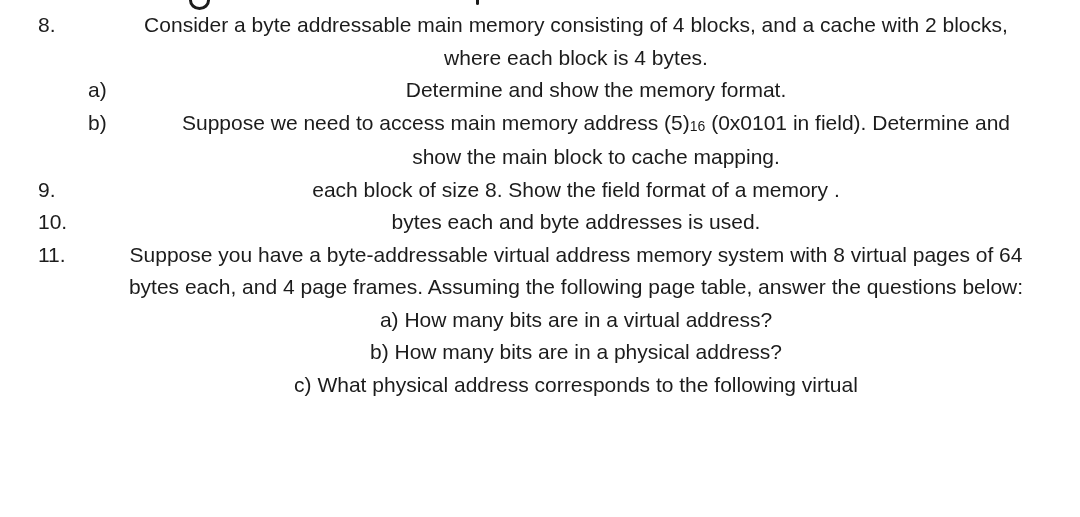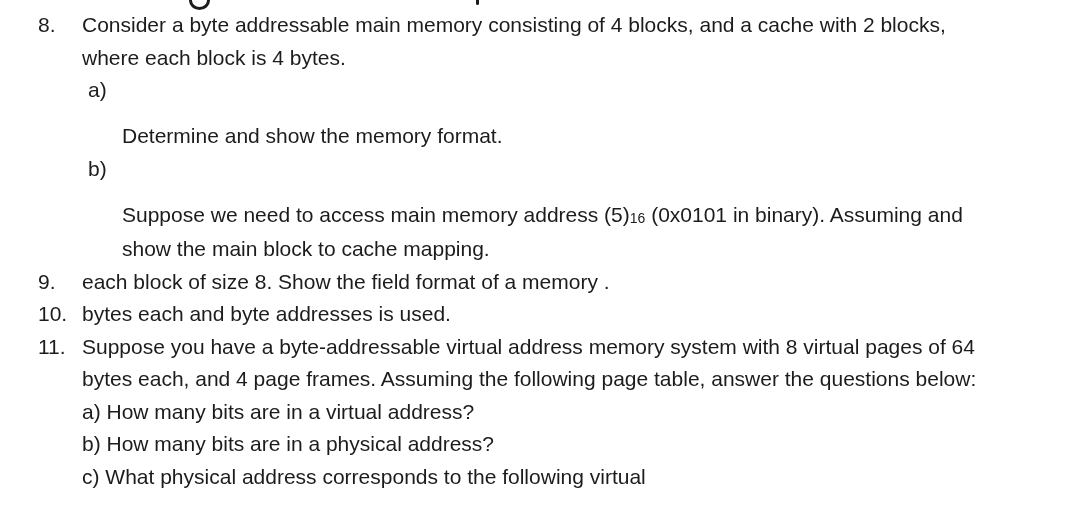--- a/index.html
+++ b/index.html
@@ -21,24 +21,24 @@
   }
   .doc {
     position: absolute;
     top: 9px;
     left: 38px;
     right: 10px;
   }
   .qrow { display: flex; align-items: flex-start; }
   .qnum { flex: 0 0 44px; }
   .qbody { flex: 1 1 auto; }
-  .line { white-space: nowrap; }
+  .line { white-space: nowrap; text-align: center; }
   .subrow { display: flex; align-items: flex-start; margin-left: 6px; }
   .sublabel { flex: 0 0 34px; }
-  .subbody { flex: 1 1 auto; margin-top: 46px; }
+  .subbody { flex: 1 1 auto; }
   .subscript {
     font-size: 14px;
     vertical-align: baseline;
     position: relative;
     top: 1px;
   }
   
   .frag-g {
     position: absolute;
     top: -9px;
@@ -78,21 +78,21 @@
         <div class="subrow">
           <div class="sublabel">a)</div>
           <div class="subbody">
             <div class="line">Determine and show the memory format.</div>
           </div>
         </div>
 
         <div class="subrow">
           <div class="sublabel">b)</div>
           <div class="subbody">
-            <div class="line"><span>Suppose we need to access main memory address (5)</span><span class="subscript">16</span><span> (0x0101 in binary). Assuming and</span></div>
+            <div class="line"><span>Suppose we need to access main memory address (5)</span><span class="subscript">16</span><span> (0x0101 in field). Determine and</span></div>
             <div class="line">show the main block to cache mapping.</div>
           </div>
         </div>
       </div>
     </div>
 
     <div class="qrow">
       <div class="qnum">9.</div>
       <div class="qbody">
         <div class="line">each block of size 8. Show the field format of a memory .</div>

